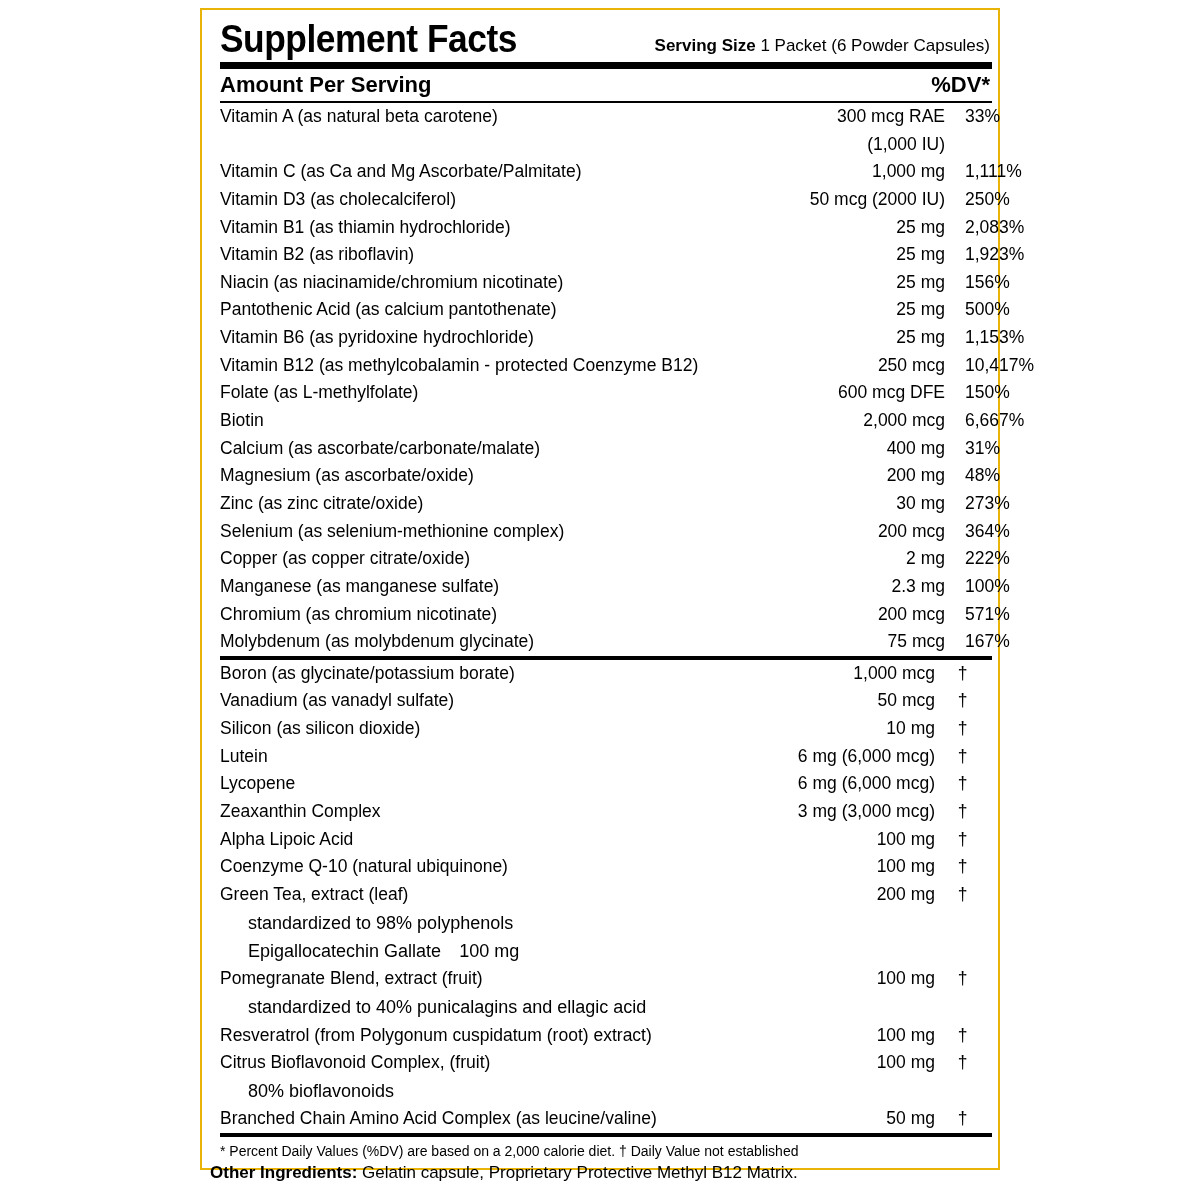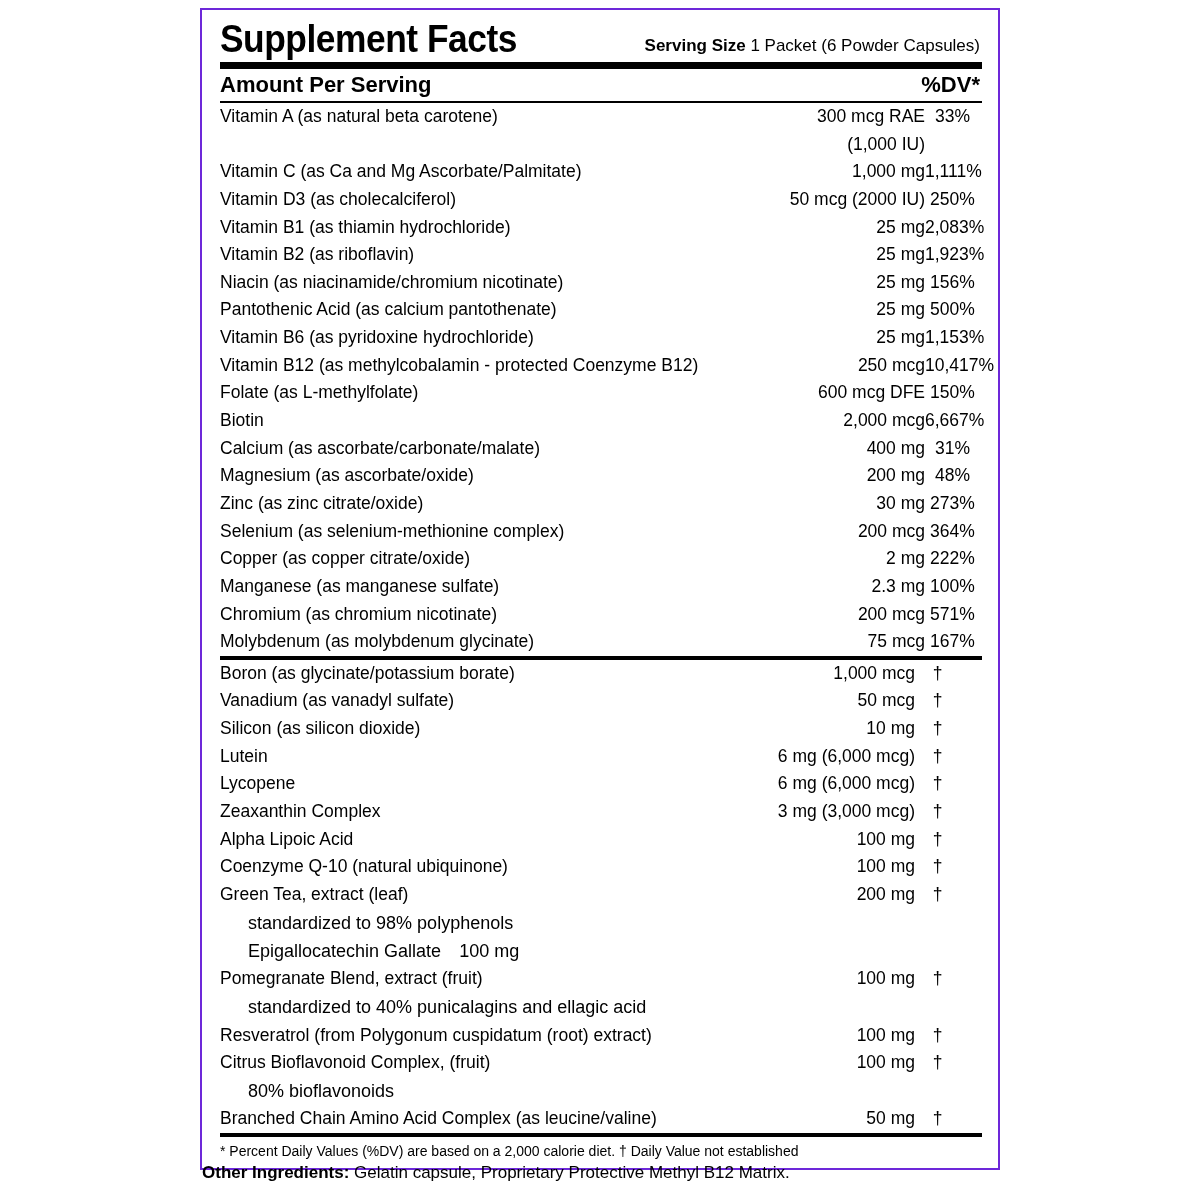--- a/index.html
+++ b/index.html
@@ -17,23 +17,23 @@
     background: #ffffff;
     overflow: hidden;
   }
 
   
   #panel {
     position: absolute;
     left: 200px;
     top: 8px;
     width: 800px;
-    border: 2px solid #6d28d9;
+    border: 2px solid #eab308;
     background: #fff;
-    padding: 6px 16px 0 10px;
+    padding: 6px 6px 0 10px;
   }
 
   
   .title-row {
     display: flex;
     align-items: flex-end;
     justify-content: space-between;
     padding: 4px 0 4px 8px;
   }
   .sf-title {
@@ -72,20 +72,21 @@
   .hdr-dv { padding-right: 2px; }
 
   
   .rows { padding-left: 8px; }
   .nrow {
     display: flex;
     align-items: flex-start;
     font-size: 17.5px;
     line-height: 1.58;
     min-height: 27px;
+    gap: 20px;
   }
   .nname  { flex: 0 0 500px; padding-right: 6px; }
   .namt   { flex: 0 0 205px; text-align: right; white-space: nowrap; }
   .ndv    { flex: 1 1 auto;  text-align: center; white-space: nowrap; padding-right: 2px; }
   
   .sec2 .namt { flex: 0 0 195px; text-align: right; }
   .sec2 .ndv  { text-align: center; padding-right: 22px; }
 
   
   .subline {
@@ -99,21 +100,21 @@
   
   .footnote {
     font-size: 14px;
     line-height: 1.4;
     padding: 5px 0 7px 8px;
   }
 
   
   #other {
     position: absolute;
-    left: 202px;
+    left: 210px;
     top: 1162px;
     font-size: 17px;
     line-height: 1.3;
     white-space: nowrap;
   }
   #other b { font-weight: 700; }
 </style>
 </head>
 <body>
 

